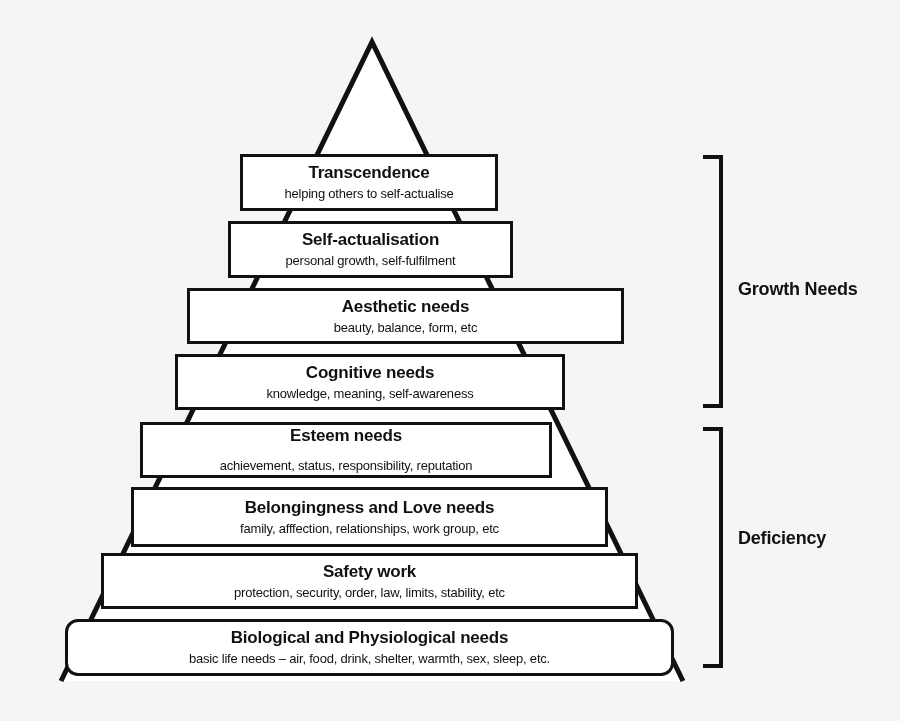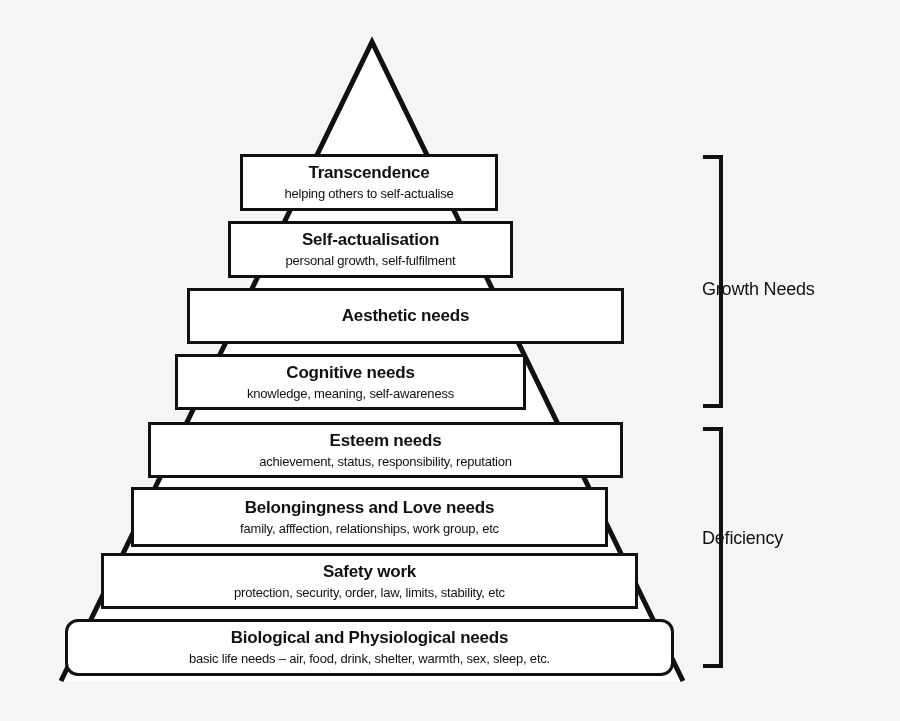--- a/index.html
+++ b/index.html
@@ -42,42 +42,42 @@
     letter-spacing: -0.2px;
   }
   .level-desc {
     font-size: 13px;
     letter-spacing: -0.2px;
   }
   
   .lv1 { left: 240px; top: 154px; width: 258px; height: 57px; }
   .lv2 { left: 228px; top: 221px; width: 285px; height: 57px; justify-content: center; }
   .lv3 { left: 187px; top: 288px; width: 437px; height: 56px; }
-  .lv4 { left: 175px; top: 354px; width: 351px; height: 56px; }
-  .lv5 { left: 148px; top: 422px; width: 475px; height: 56px; }
+  .lv4 { left: 175px; top: 354px; width: 390px; height: 56px; }
+  .lv5 { left: 140px; top: 422px; width: 412px; height: 56px; justify-content: space-between; }
   .lv6 { left: 131px; top: 487px; width: 477px; height: 60px; }
   .lv7 { left: 101px; top: 553px; width: 537px; height: 56px; }
   .lv8 { left:  65px; top: 619px; width: 609px; height: 57px; border-radius: 13px; }
 
   .bracket {
     position: absolute;
     left: 703px;
     width: 20px;
     border-top: 4px solid var(--line);
     border-right: 4px solid var(--line);
     border-bottom: 4px solid var(--line);
   }
   .bracket-growth { top: 155px; height: 253px; }
   .bracket-deficiency { top: 427px; height: 241px; }
 
   .bracket-label {
     position: absolute;
-    left: 702px;
+    left: 738px;
     width: 160px;
-    font-weight: normal;
+    font-weight: bold;
     font-size: 18px;
     color: var(--text);
     letter-spacing: -0.2px;
   }
   .label-growth { top: 279px; }
   .label-deficiency { top: 528px; }
 </style>
 </head>
 <body>
 
@@ -92,20 +92,21 @@
     <div class="level-desc">helping others to self-actualise</div>
   </div>
 
   <div class="level lv2">
     <div class="level-title">Self-actualisation</div>
     <div class="level-desc">personal growth, self-fulfilment</div>
   </div>
 
   <div class="level lv3">
     <div class="level-title">Aesthetic needs</div>
+    <div class="level-desc">beauty, balance, form, etc</div>
   </div>
 
   <div class="level lv4">
     <div class="level-title">Cognitive needs</div>
     <div class="level-desc">knowledge, meaning, self-awareness</div>
   </div>
 
   <div class="level lv5">
     <div class="level-title">Esteem needs</div>
     <div class="level-desc">achievement, status, responsibility, reputation</div>

